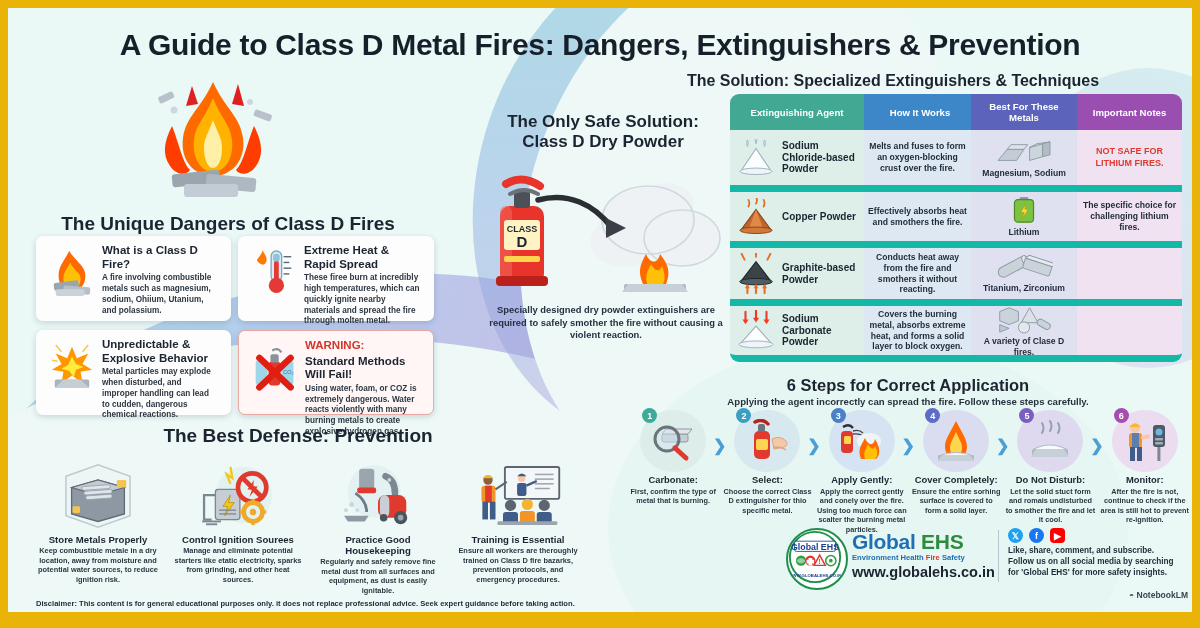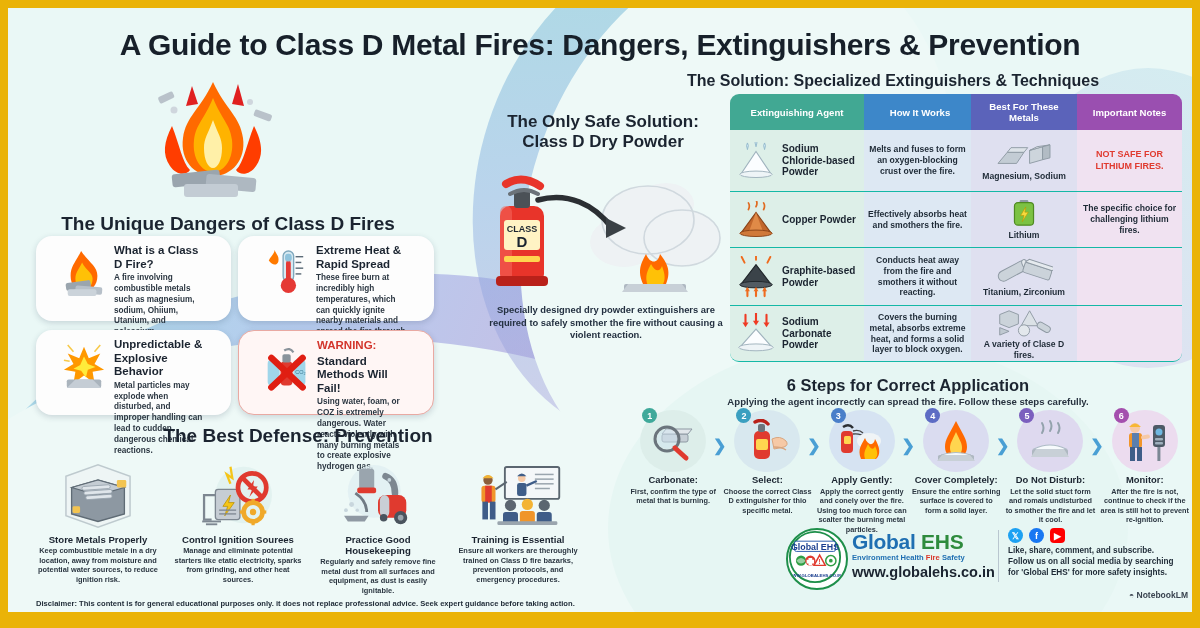--- a/index.html
+++ b/index.html
@@ -40,23 +40,23 @@
   }
 
   
   .big-flame{position:absolute;left:120px;top:68px;width:170px;height:130px;}
   .sec-head{
     position:absolute;font-size:19px;font-weight:bold;color:#1b2430;text-align:center;
   }
   #dangers-head{left:10px;top:205px;width:420px;}
 
   .card{
-    position:absolute;background:#fdfdfd;border-radius:16px;
+    position:absolute;background:#fdfdfd;border-radius:7px;
     box-shadow:0 2px 6px rgba(30,50,80,.18);
-    padding:8px 25px;box-sizing:border-box;display:flex;gap:7px;
+    padding:8px 13px;box-sizing:border-box;display:flex;gap:7px;
   }
   .card.warn{background:#fff6f5;border:1.6px solid #e9a9a2;}
   .card-ico{width:46px;flex:0 0 46px;display:flex;align-items:flex-start;justify-content:center;padding-top:3px;}
   .card-body{flex:1;min-width:0;}
   .card-h{font-size:11.5px;font-weight:bold;color:#1b2430;line-height:1.18;margin-bottom:2px;}
   .card-h.warnh{color:#d3352c;}
   .card-p{font-size:8.2px;font-weight:bold;color:#2c3742;line-height:1.32;}
 
   #card1{left:28px;top:228px;width:195px;height:85px;}
   #card2{left:230px;top:228px;width:196px;height:85px;}
@@ -94,21 +94,21 @@
     padding:7px 3px;box-sizing:border-box;line-height:1.15;
     display:flex;align-items:center;justify-content:center;
   }
   .th.c0{background:#41a893;border-radius:9px 0 0 0;}
   .th.c1{background:#3d87c9;padding-left:8px;}
   .th.c2{background:#5b63ba;}
   .th.c3{background:#9a4fb0;border-radius:0 9px 0 0;}
   .td{
     font-size:8.6px;font-weight:bold;color:#1e2a36;padding:5px 4px;
     box-sizing:border-box;display:flex;align-items:center;justify-content:center;
-    text-align:center;line-height:1.25;border-bottom:1px solid #14b8a6;
+    text-align:center;line-height:1.25;border-bottom:7px solid #14b8a6;
   }
   .td.c0{background:#ddefe8;justify-content:flex-start;gap:4px;}
   .td.c1{background:#dde8f3;}
   .td.c2{background:#dfe0f0;flex-direction:column;gap:2px;}
   .td.c3{background:#f0e2f1;}
   .c0{width:134px;} .c1{width:107px;} .c2{width:106px;} .c3{width:105px;}
   .agent-name{font-size:10px;font-weight:bold;color:#1b2430;text-align:left;line-height:1.15;}
   .agent-ico{width:44px;flex:0 0 44px;display:flex;align-items:center;justify-content:center;}
   .notsafe{color:#e03a2f;font-size:9px;font-weight:bold;line-height:1.25;}
   .metal-ico{height:30px;display:flex;align-items:flex-end;justify-content:center;}

